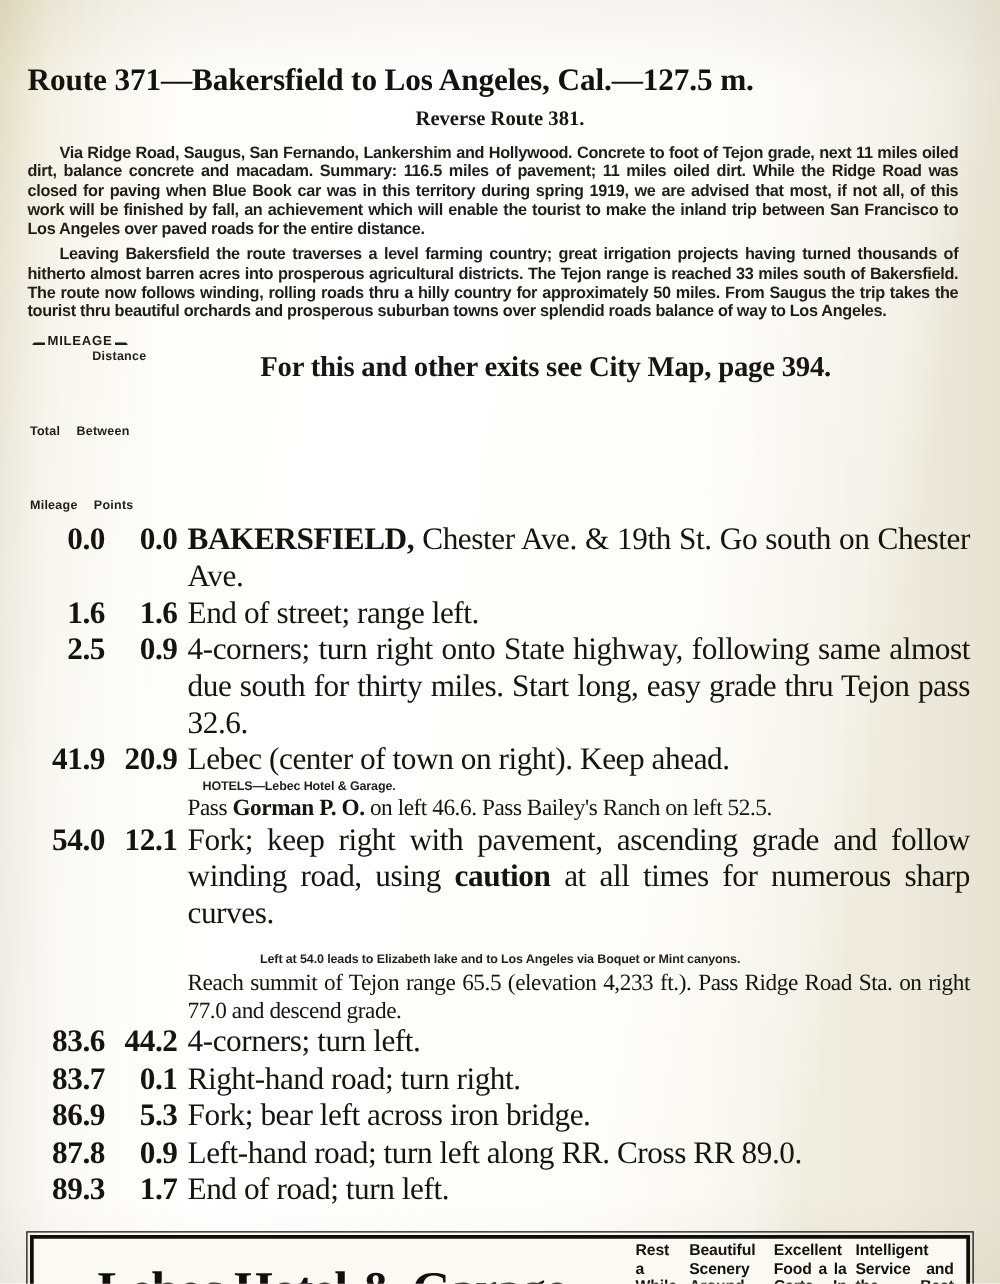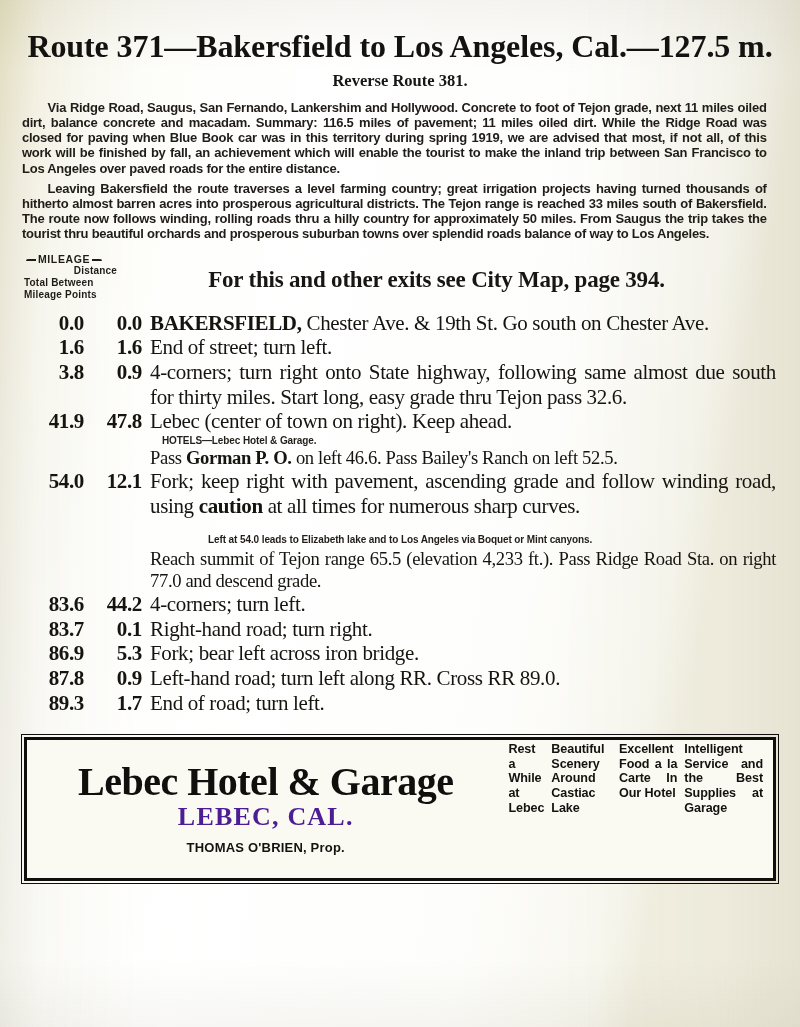--- a/index.html
+++ b/index.html
@@ -57,25 +57,25 @@
   }
 
   .content {
     position: relative;
     z-index: 2;
     padding: 0 22px;
   }
 
   
   .route-title {
-    text-align: center;
-    font-weight: bold;
-    font-size: 32px;
+    text-align: left;
+    font-weight: bold;
+    font-size: 25px;
     letter-spacing: -0.1px;
-    margin: 30px 0 0 0;
+    margin: 52px 0 0 0;
     line-height: 1.05;
     color: #141210;
   }
   .reverse-route {
     text-align: center;
     font-weight: bold;
     font-size: 16.5px;
     margin: 7px 0 0 0;
     color: #181614;
   }
@@ -128,42 +128,43 @@
   }
   .mile-head .bracket .rule.left  { max-width: 10px; border-radius: 2px 0 0 0; }
   .mile-head .bracket .rule.right { max-width: 10px; border-radius: 0 2px 0 0; }
   .mile-head .bracket .word { font-size: 10.5px; letter-spacing: 0.6px; }
   .mile-head .dist {
     text-align: center;
     padding-left: 22px;
   }
   .mile-head .cols {
     display: flex;
-    gap: 3px;
+    gap: 13px;
     padding-left: 2px;
+    margin-top: 48px;
   }
   .mile-head .cols span { white-space: nowrap; }
 
   .citymap-note {
     flex: 1;
     text-align: center;
     font-size: 23px;
     font-weight: bold;
     padding: 16px 52px 0 0;
     color: #181614;
     letter-spacing: -0.2px;
   }
 
   
   .itinerary { margin: 6px 0 0 0; }
 
   .entry {
     display: flex;
     align-items: baseline;
-    font-size: 21px;
+    font-size: 25px;
     line-height: 1.175;
     color: #16140f;
     letter-spacing: -0.35px;
   }
   .entry .total {
     flex: 0 0 62px;
     width: 62px;
     text-align: right;
     font-weight: bold;
     padding-right: 0;
@@ -305,32 +306,32 @@
 
       <div class="entry">
         <span class="total">0.0</span>
         <span class="between">0.0</span>
         <span class="desc"><b class="caps">BAKERSFIELD,</b><span> Chester Ave. &amp; 19th St.  Go south on Chester Ave.</span></span>
       </div>
 
       <div class="entry">
         <span class="total">1.6</span>
         <span class="between">1.6</span>
-        <span class="desc">End of street; turn left.</span>
-      </div>
-
-      <div class="entry">
-        <span class="total">3.8</span>
+        <span class="desc">End of street; range left.</span>
+      </div>
+
+      <div class="entry">
+        <span class="total">2.5</span>
         <span class="between">0.9</span>
         <span class="desc">4-corners; turn right onto State highway, following same almost due south for thirty miles.  Start long, easy grade thru Tejon pass 32.6.</span>
       </div>
 
       <div class="entry">
         <span class="total">41.9</span>
-        <span class="between">47.8</span>
+        <span class="between">20.9</span>
         <span class="desc">Lebec (center of town on right).  Keep ahead.</span>
       </div>
 
       <div class="subnote hotels">HOTELS—Lebec Hotel &amp; Garage.</div>
 
       <div class="cont"><span>Pass </span><b>Gorman P. O.</b><span> on left 46.6.  Pass Bailey's Ranch on left 52.5.</span></div>
 
       <div class="entry">
         <span class="total">54.0</span>
         <span class="between">12.1</span>

